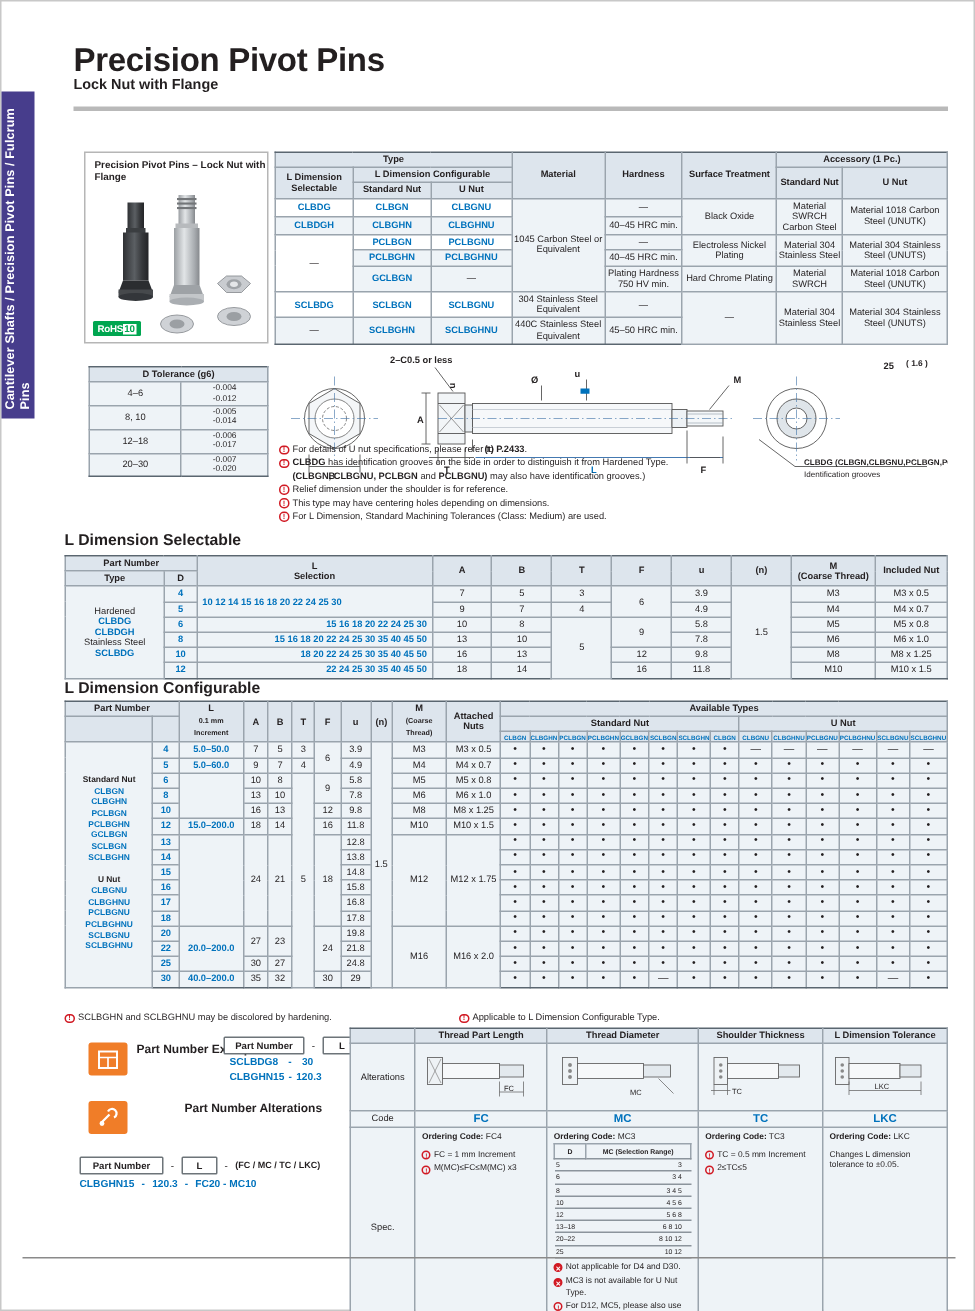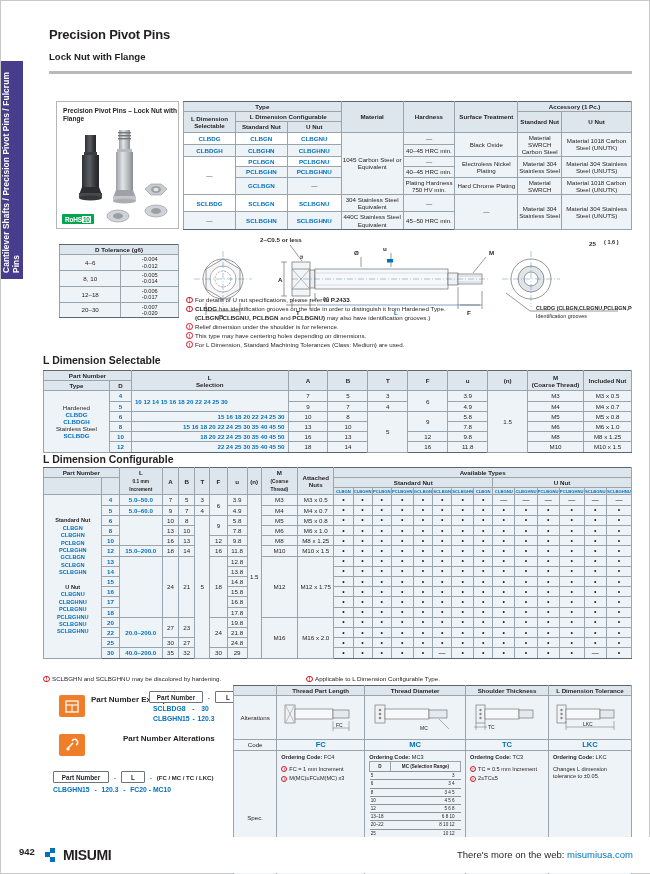--- a/index.html
+++ b/index.html
@@ -32,21 +32,21 @@
     font-weight: bold;
     line-height: 10px;
     letter-spacing: 0.1px;
     padding: 6px 0 0 0;
     text-align: left;
     height: 100%;
   }
   
   .h-title {
     position: absolute; left: 48px; top: 26px;
-    font-size: 13px; font-weight: bold; letter-spacing: -0.2px;
+    font-size: 22px; font-weight: bold; letter-spacing: -0.2px;
   }
   .h-sub {
     position: absolute; left: 48px; top: 50px;
     font-size: 9.6px; font-weight: bold; text-align: right;
   }
   .h-rule {
     position: absolute; left: 48px; top: 70px; width: 583px; height: 3px;
     background: #b9b9b9;
   }
   
@@ -1164,27 +1164,14 @@
             <span class="ord">Ordering Code:</span>
             <span>LKC</span>
             <div style="margin-top:5px">Changes L dimension tolerance to ±0.05.</div>
           </td>
         </tr>
       </tbody>
     </table>
   </div>
 
   <div class="f-rule"></div>
-  <div class="footer">
-    <div class="pgno">942</div>
-    <svg class="logo-sq" viewBox="0 0 14 14">
-      <rect x="0" y="4" width="5" height="5" fill="#0072bc"></rect>
-      <rect x="5" y="0" width="5" height="5" fill="#0072bc"></rect>
-      <rect x="5" y="9" width="5" height="5" fill="#0072bc"></rect>
-    </svg>
-    <div class="brand" style="left:62px;">MISUMI</div>
-    <div class="f-right">
-      <span>There's more on the web:</span>
-      <span class="lnk">misumiusa.com</span>
-    </div>
-  </div>
 
 </div>
 
 </body></html>

